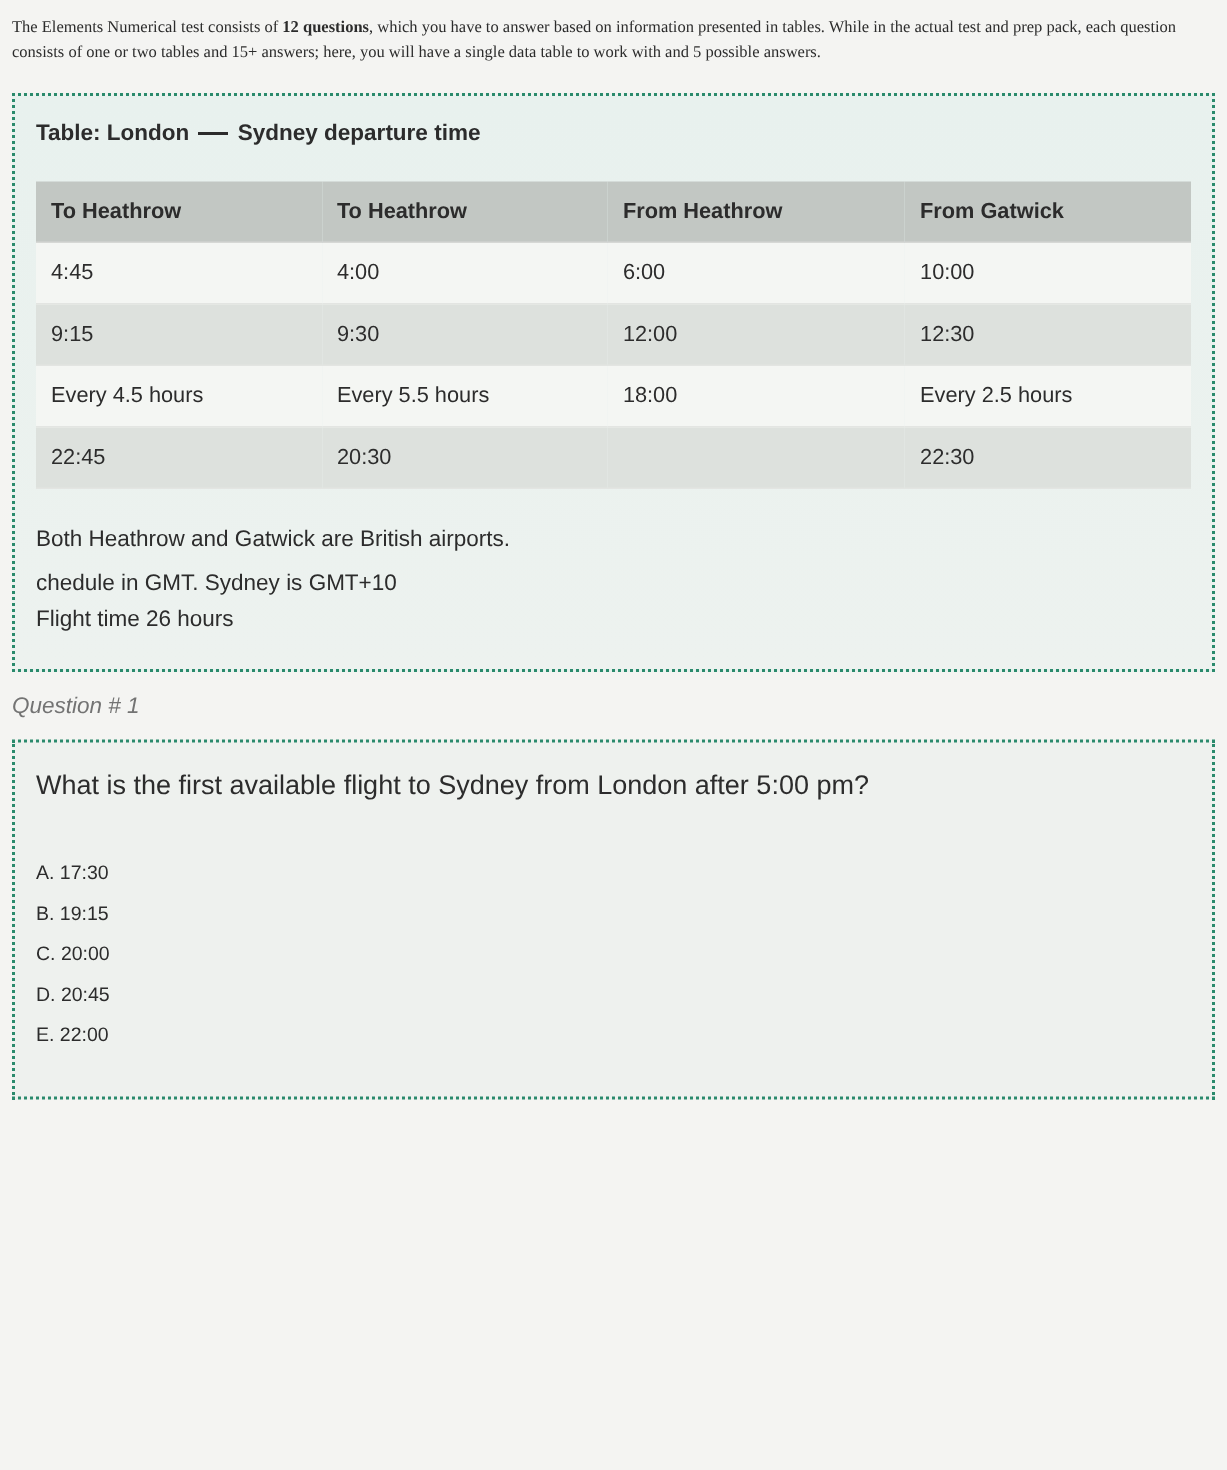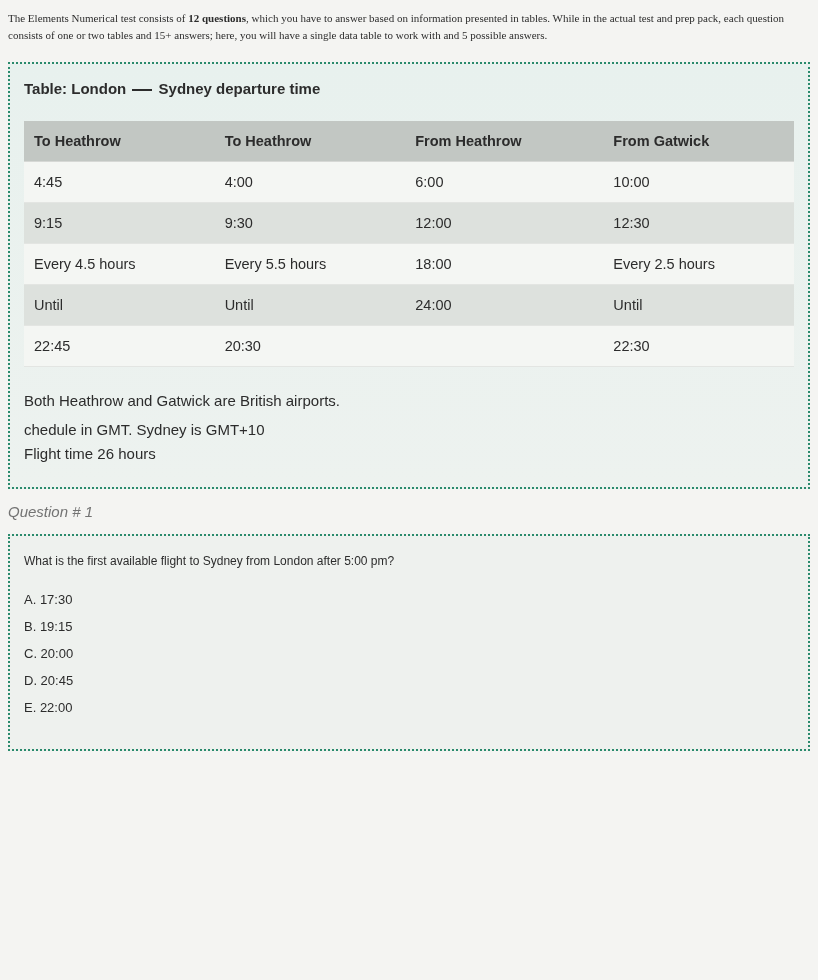--- a/index.html
+++ b/index.html
@@ -61,22 +61,22 @@
       font-size: 15px;
       margin: 10px 0 14px 0;
       color: #737373;
     }
     .q-box {
       border: 2px dotted #2a8a6c;
       background: #eef1ee;
       padding: 18px 14px 22px 14px;
     }
     .q-text {
-      font-size: 12px;
-      margin-bottom: 24px;
+      font-size: 18px;
+      margin-bottom: 40px;
     }
     .answers div {
       margin: 12px 0;
       font-size: 13px;
     }
     .dash { display:inline-block; width:20px; border-top:2px solid #2c2c2c; vertical-align: middle; margin: 0 2px;}
   </style>
 </head>
 <body>
 
@@ -113,26 +113,20 @@
         <td>12:00</td>
         <td>12:30</td>
       </tr>
       <tr>
         <td>Every 4.5 hours</td>
         <td>Every 5.5 hours</td>
         <td>18:00</td>
         <td>Every 2.5 hours</td>
       </tr>
       <tr>
-        <td>Until</td>
-        <td>Until</td>
-        <td>24:00</td>
-        <td>Until</td>
-      </tr>
-      <tr>
         <td>22:45</td>
         <td>20:30</td>
         <td></td>
         <td>22:30</td>
       </tr>
     </tbody>
   </table>
 
   <div class="note">
     <p>Both Heathrow and Gatwick are British airports.</p>

